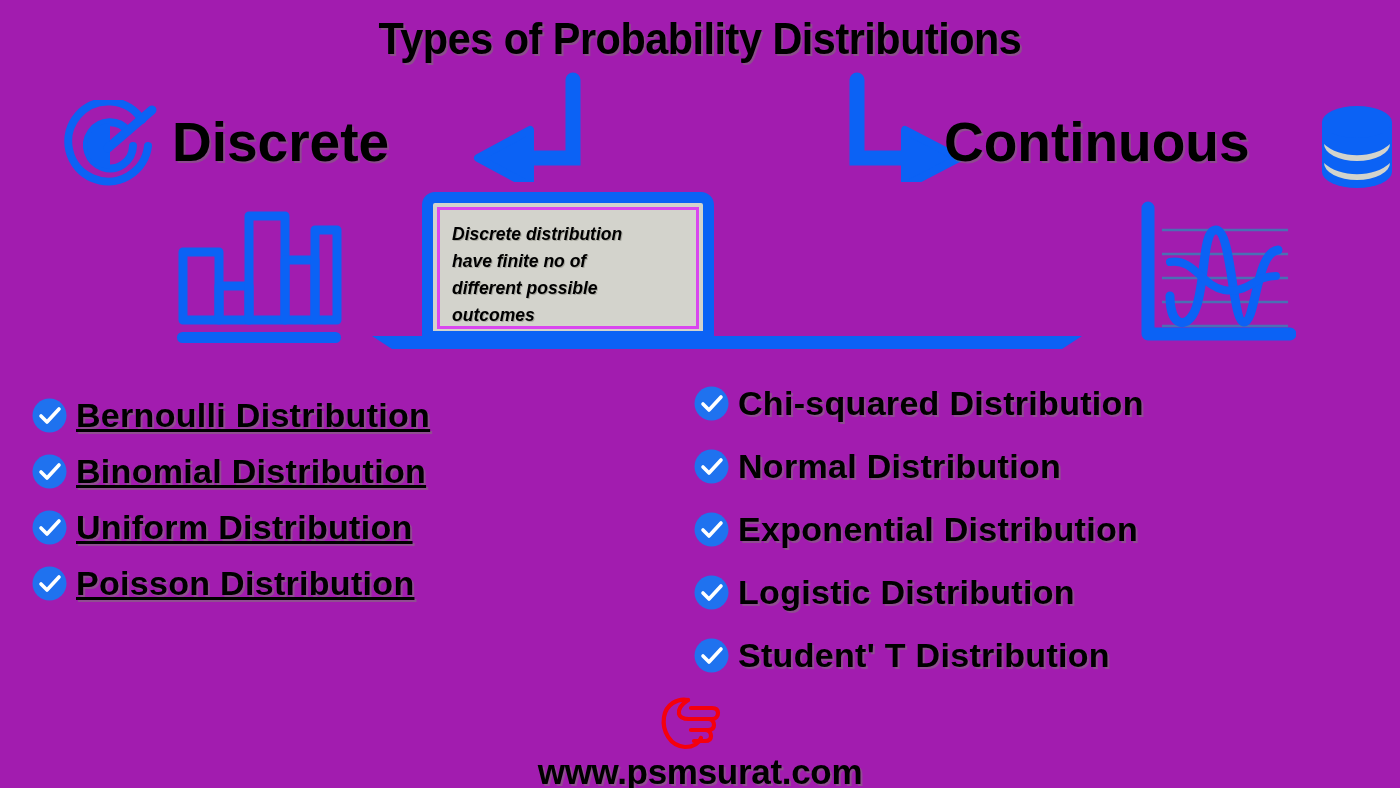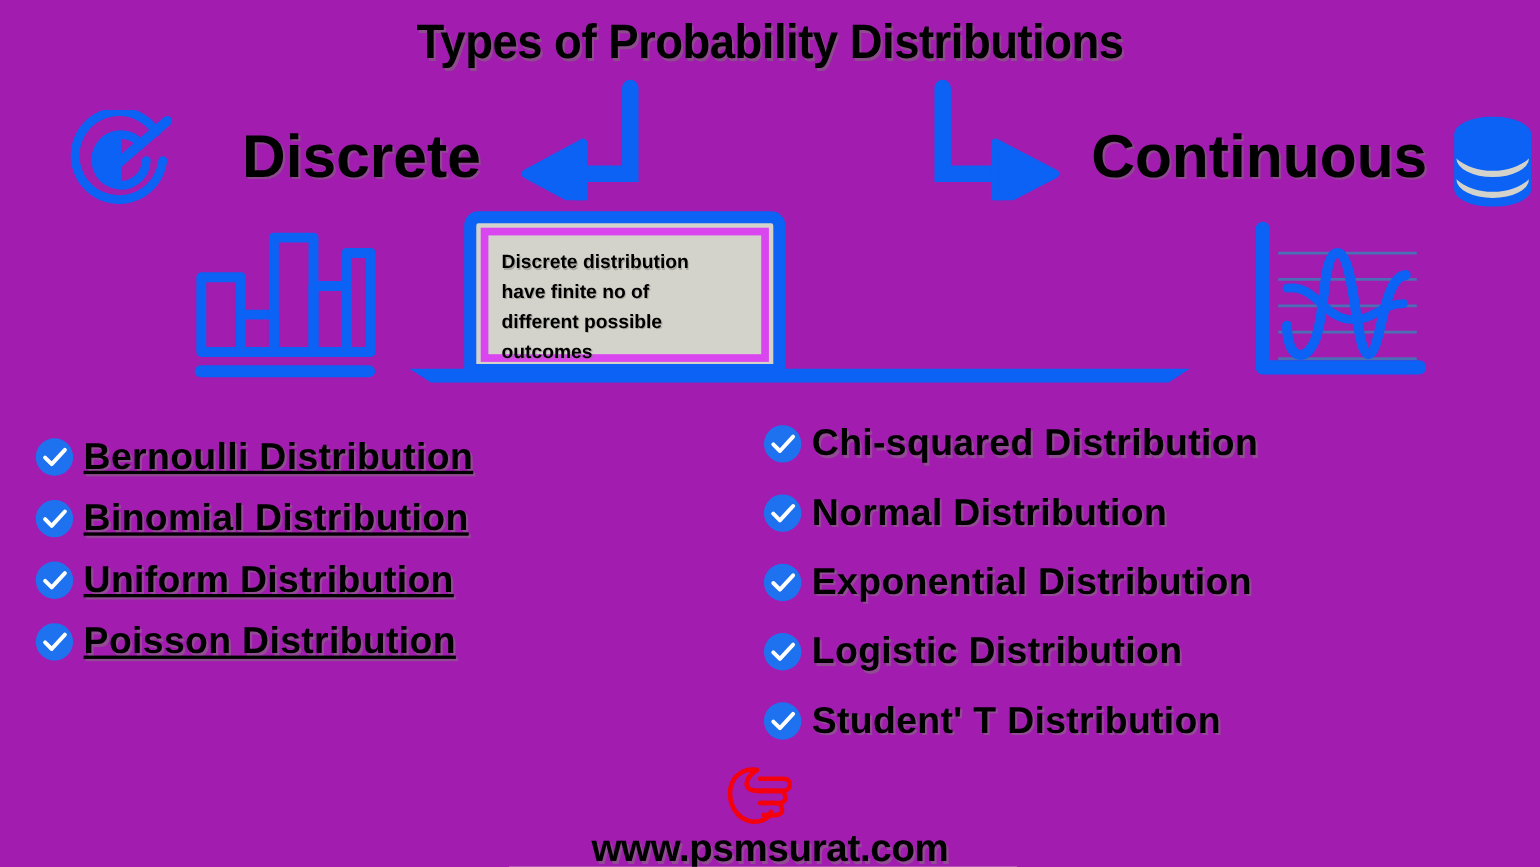--- a/index.html
+++ b/index.html
@@ -37,21 +37,20 @@
   }
 
   
   .branch-heading {
     position: absolute;
     font-size: 55px;
     font-weight: bold;
     color: #000000;
     text-shadow: 2px 2px 0 rgba(120,120,110,0.5);
     white-space: nowrap;
-    margin-left: 48px;
   }
   #heading-discrete { left: 172px; top: 110px; }
   #heading-continuous { left: 944px; top: 110px; }
 
   
   #target-icon {
     position: absolute;
     left: 62px;
     top: 100px;
     width: 96px;
@@ -112,23 +111,24 @@
     background: #d3d3cc;
   }
   #laptop-discrete { left: 50px; }
   #laptop-continuous { left: 368px; }
   .laptop-screen {
     position: absolute;
     left: 4px;
     top: 4px;
     right: 4px;
     bottom: 2px;
-    border: 7px solid #d946ef;
+    border: 3px solid #d946ef;
     box-sizing: border-box;
     padding: 11px 24px 0 12px;
+    font-style: italic;
   }
   .laptop-text {
     font-size: 17.5px;
     font-weight: bold;
     line-height: 1.55;
     color: #000000;
     text-shadow: 1px 1px 0 rgba(130,130,120,0.5);
     white-space: pre-line;
     font-stretch: condensed;
   }

